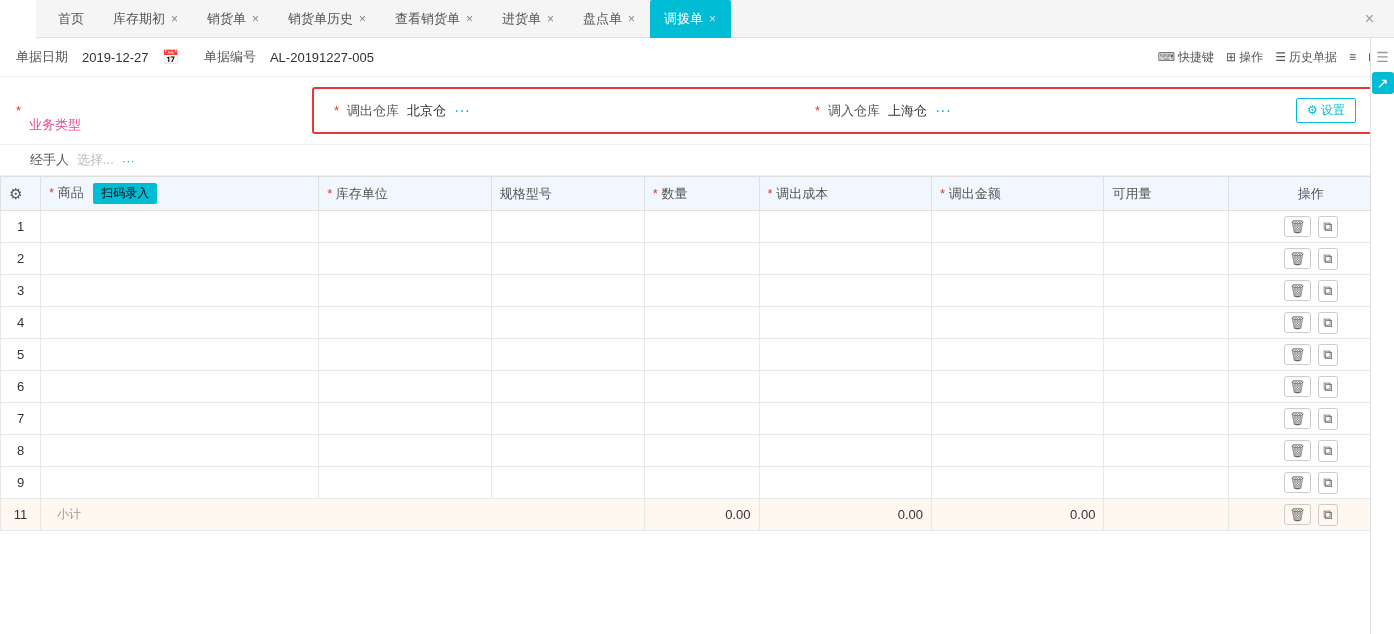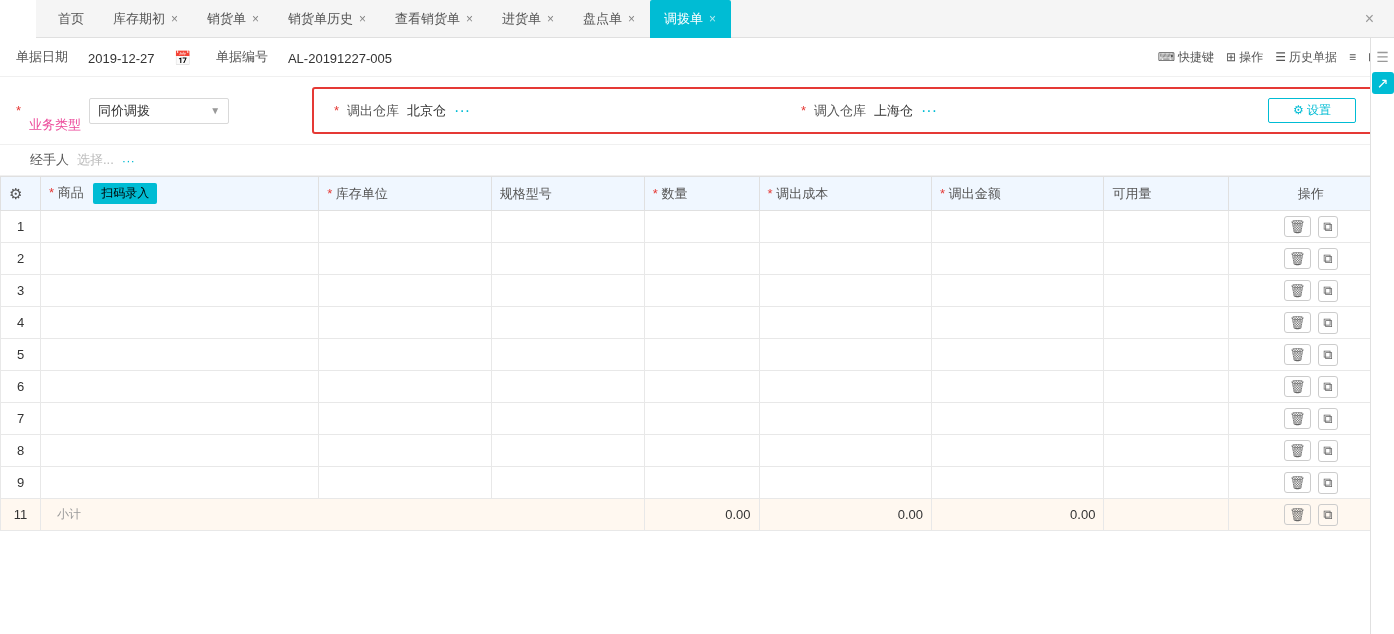--- a/index.html
+++ b/index.html
@@ -27,28 +27,28 @@
     }
     .tab-close-right .close-btn {
       font-size: 16px; cursor: pointer; color: #999; padding: 4px;
     }
 
     
     .form-header {
       display: flex; align-items: center; padding: 10px 16px; gap: 24px; border-bottom: 1px solid #f0f0f0;
       background: #fff;
     }
-    .form-field { display: flex; align-items: flex-end; gap: 20px; }
+    .form-field { display: flex; align-items: center; gap: 14px; }
     .form-label { color: #555; font-size: 13px; }
     .form-value { color: #333; font-size: 13px; }
     .calendar-icon { color: #00bcd4; cursor: pointer; font-size: 14px; }
     .header-actions { margin-left: auto; display: flex; align-items: center; gap: 12px; }
     .action-btn { color: #555; font-size: 12px; cursor: pointer; display: flex; align-items: center; gap: 3px; }
     .settings-btn {
-      background: #fff; border: 1px solid #00bcd4; color: #00bcd4; padding: 3px 24px;
+      background: #fff; border: 1px solid #00bcd4; color: #00bcd4; padding: 3px 10px;
       border-radius: 2px; cursor: pointer; font-size: 12px;
     }
 
     
     .data-table { width: 100%; border-collapse: collapse; font-size: 13px; }
     .data-table thead tr { background: #f0f7ff; }
     .data-table th {
       border: 1px solid #e0e0e0; padding: 6px 8px; font-weight: 500; color: #555;
       text-align: left; white-space: nowrap;
     }
@@ -156,24 +156,20 @@
       <span>⊟</span>
     </span>
   </div>
 </div>
 
 <div style="display:flex; align-items:stretch; padding: 10px 16px; gap:16px; border-bottom: 1px solid #f0f0f0;">
 
   <div style="display:flex; align-items:center; gap:8px; min-width:280px;">
     <span style="color:#e53935;">*</span>
     <span style="color:#ec4899;margin-top:29px;">业务类型</span>
-    <div style="display:flex; align-items:center; border:1px solid #d9d9d9; border-radius:2px; padding:3px 8px; min-width:140px; cursor:pointer; background:#fff;">
-      <span style="flex:1;color:#333;">同价调拨</span>
-      <span style="color:#999; font-size:10px;">▼</span>
-    </div>
   </div>
 
   <div style="flex:1; border:2px solid #e53935; border-radius:3px; padding:8px 20px; display:flex; align-items:center; gap:24px;">
 
     <div style="display:flex; align-items:center; gap:8px; flex:1;">
       <span style="color:#e53935;">*</span>
       <span style="color:#555;">调出仓库</span>
       <span style="color:#333; font-weight:500;">北京仓</span>
       <span style="color:#00bcd4; cursor:pointer; font-size:16px;">···</span>
     </div>

